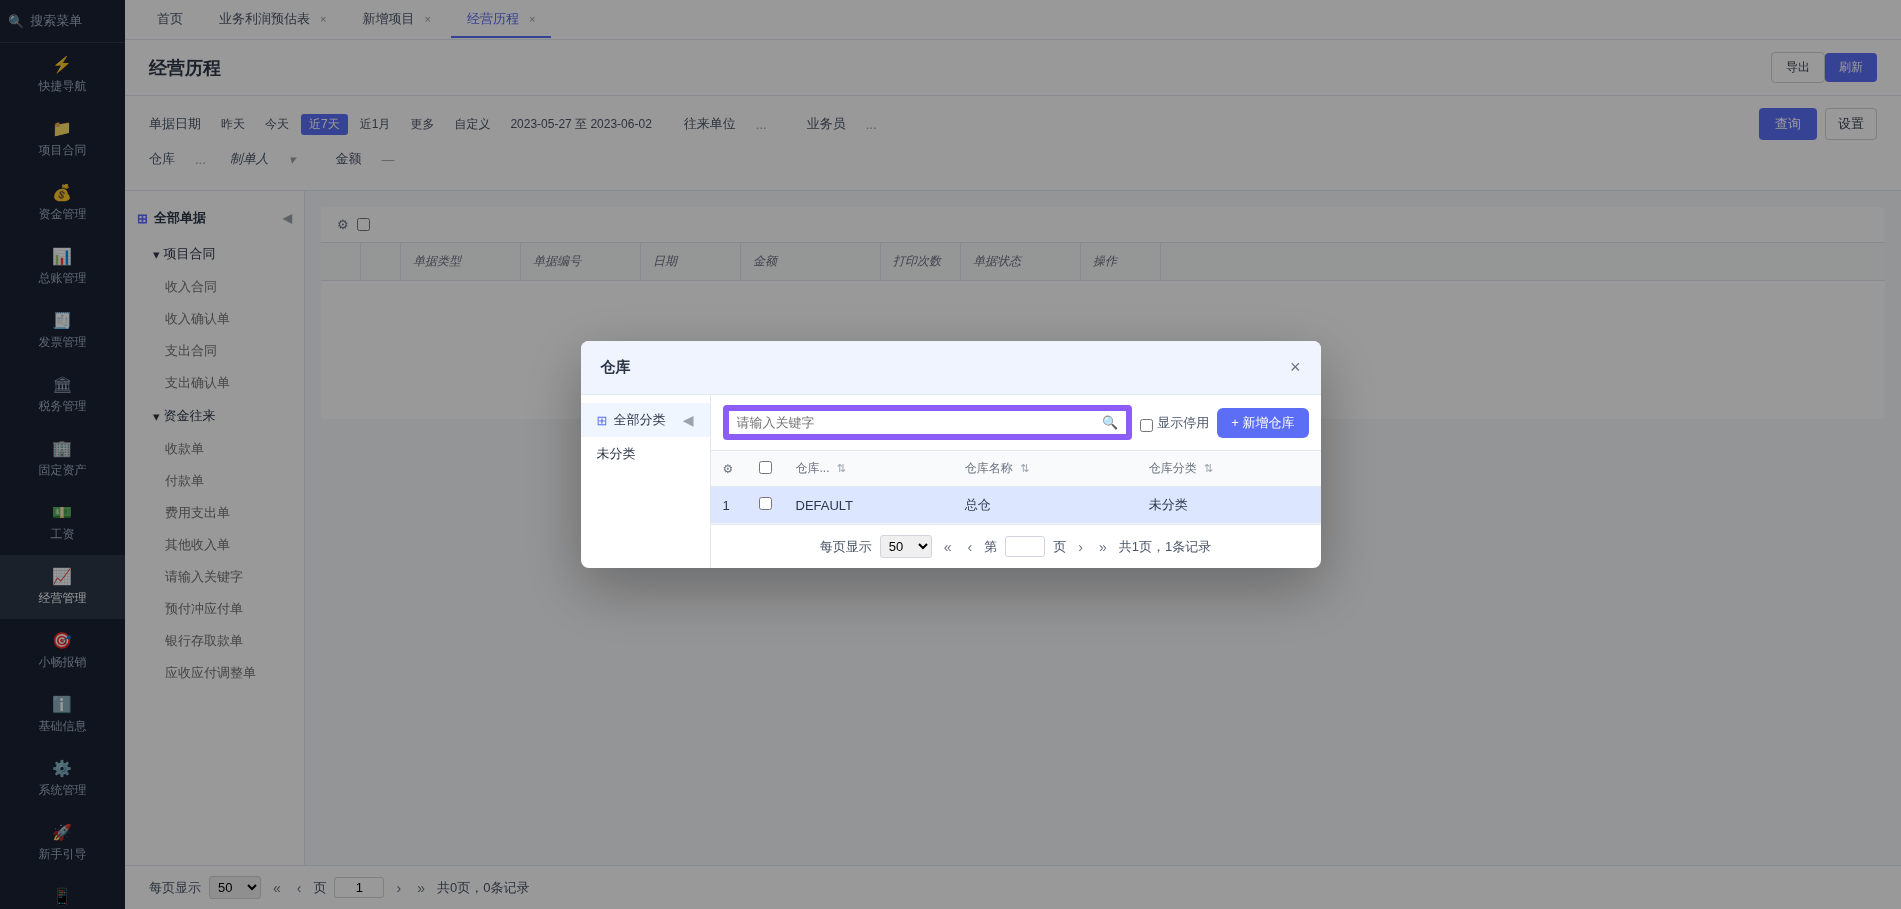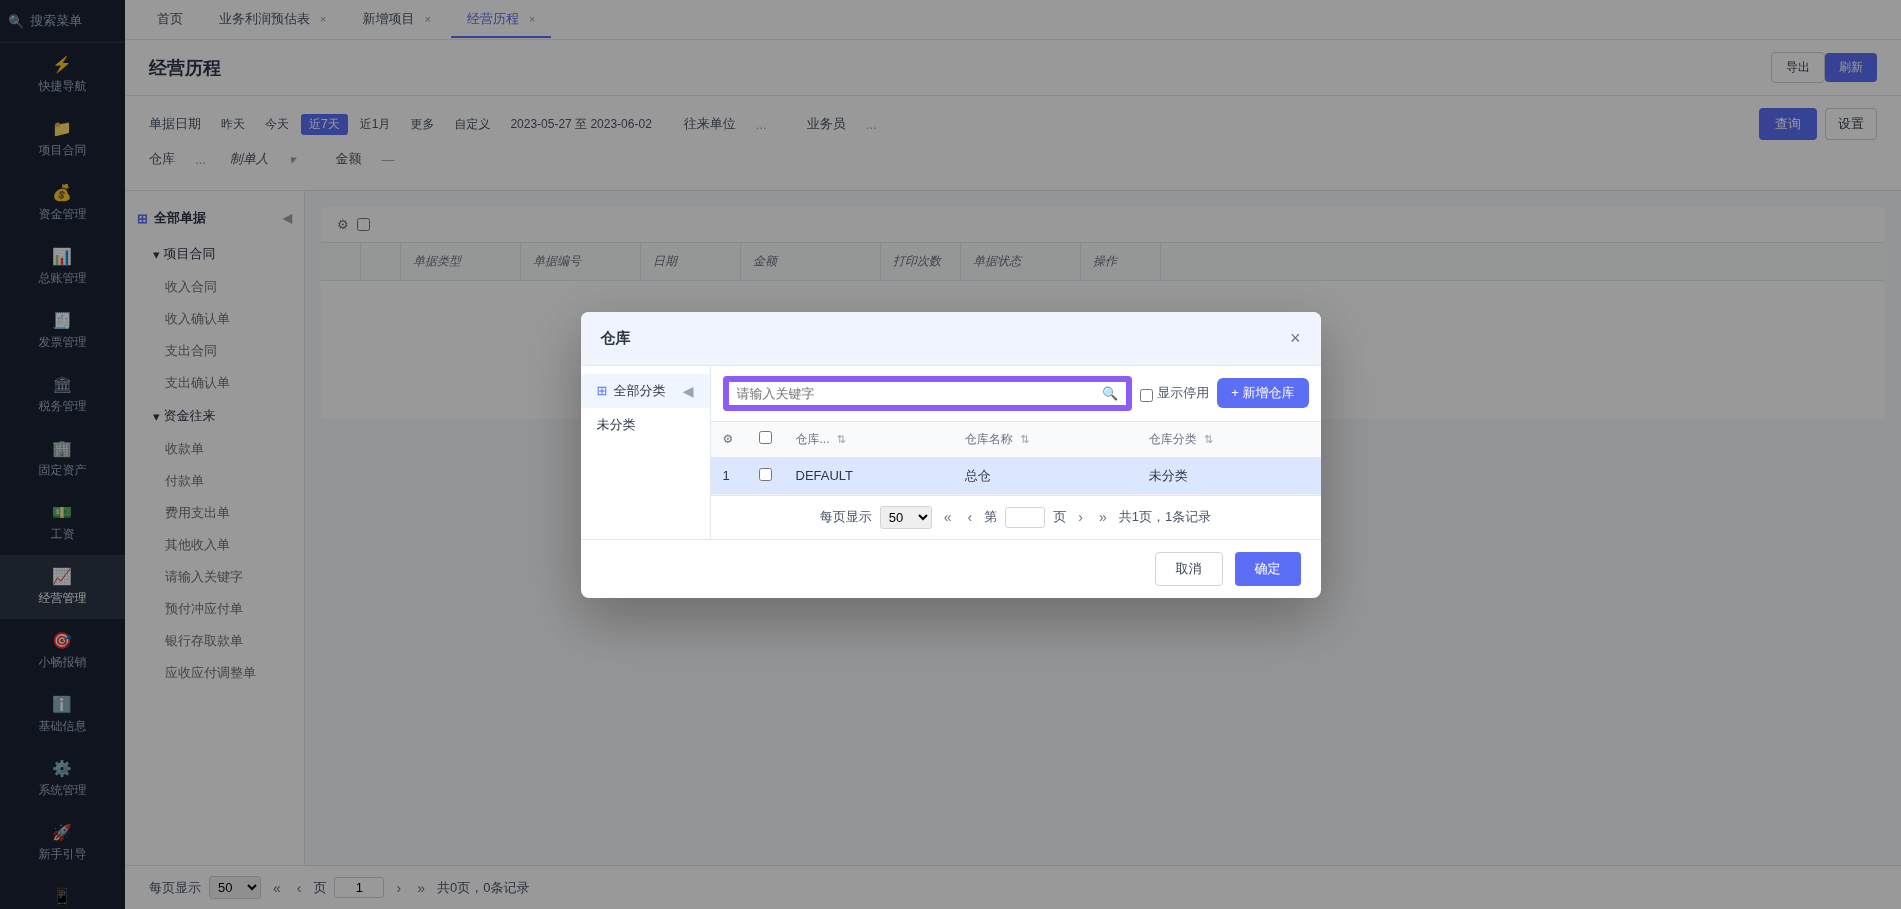--- a/index.html
+++ b/index.html
@@ -389,18 +389,14 @@
           <span>第</span>
           <input type="text" class="modal-page-input" style="">
           <span>页</span>
           <button class="page-btn">›</button>
           <button class="page-btn">»</button>
           <span>共1页，1条记录</span>
         </div>
       </div>
     </div>
 
-    <div class="modal-footer">
-      <button class="btn-cancel">取消</button>
-      <button class="btn-confirm">确定</button>
-    </div>
   </div>
 </div>
 
 </body></html>

